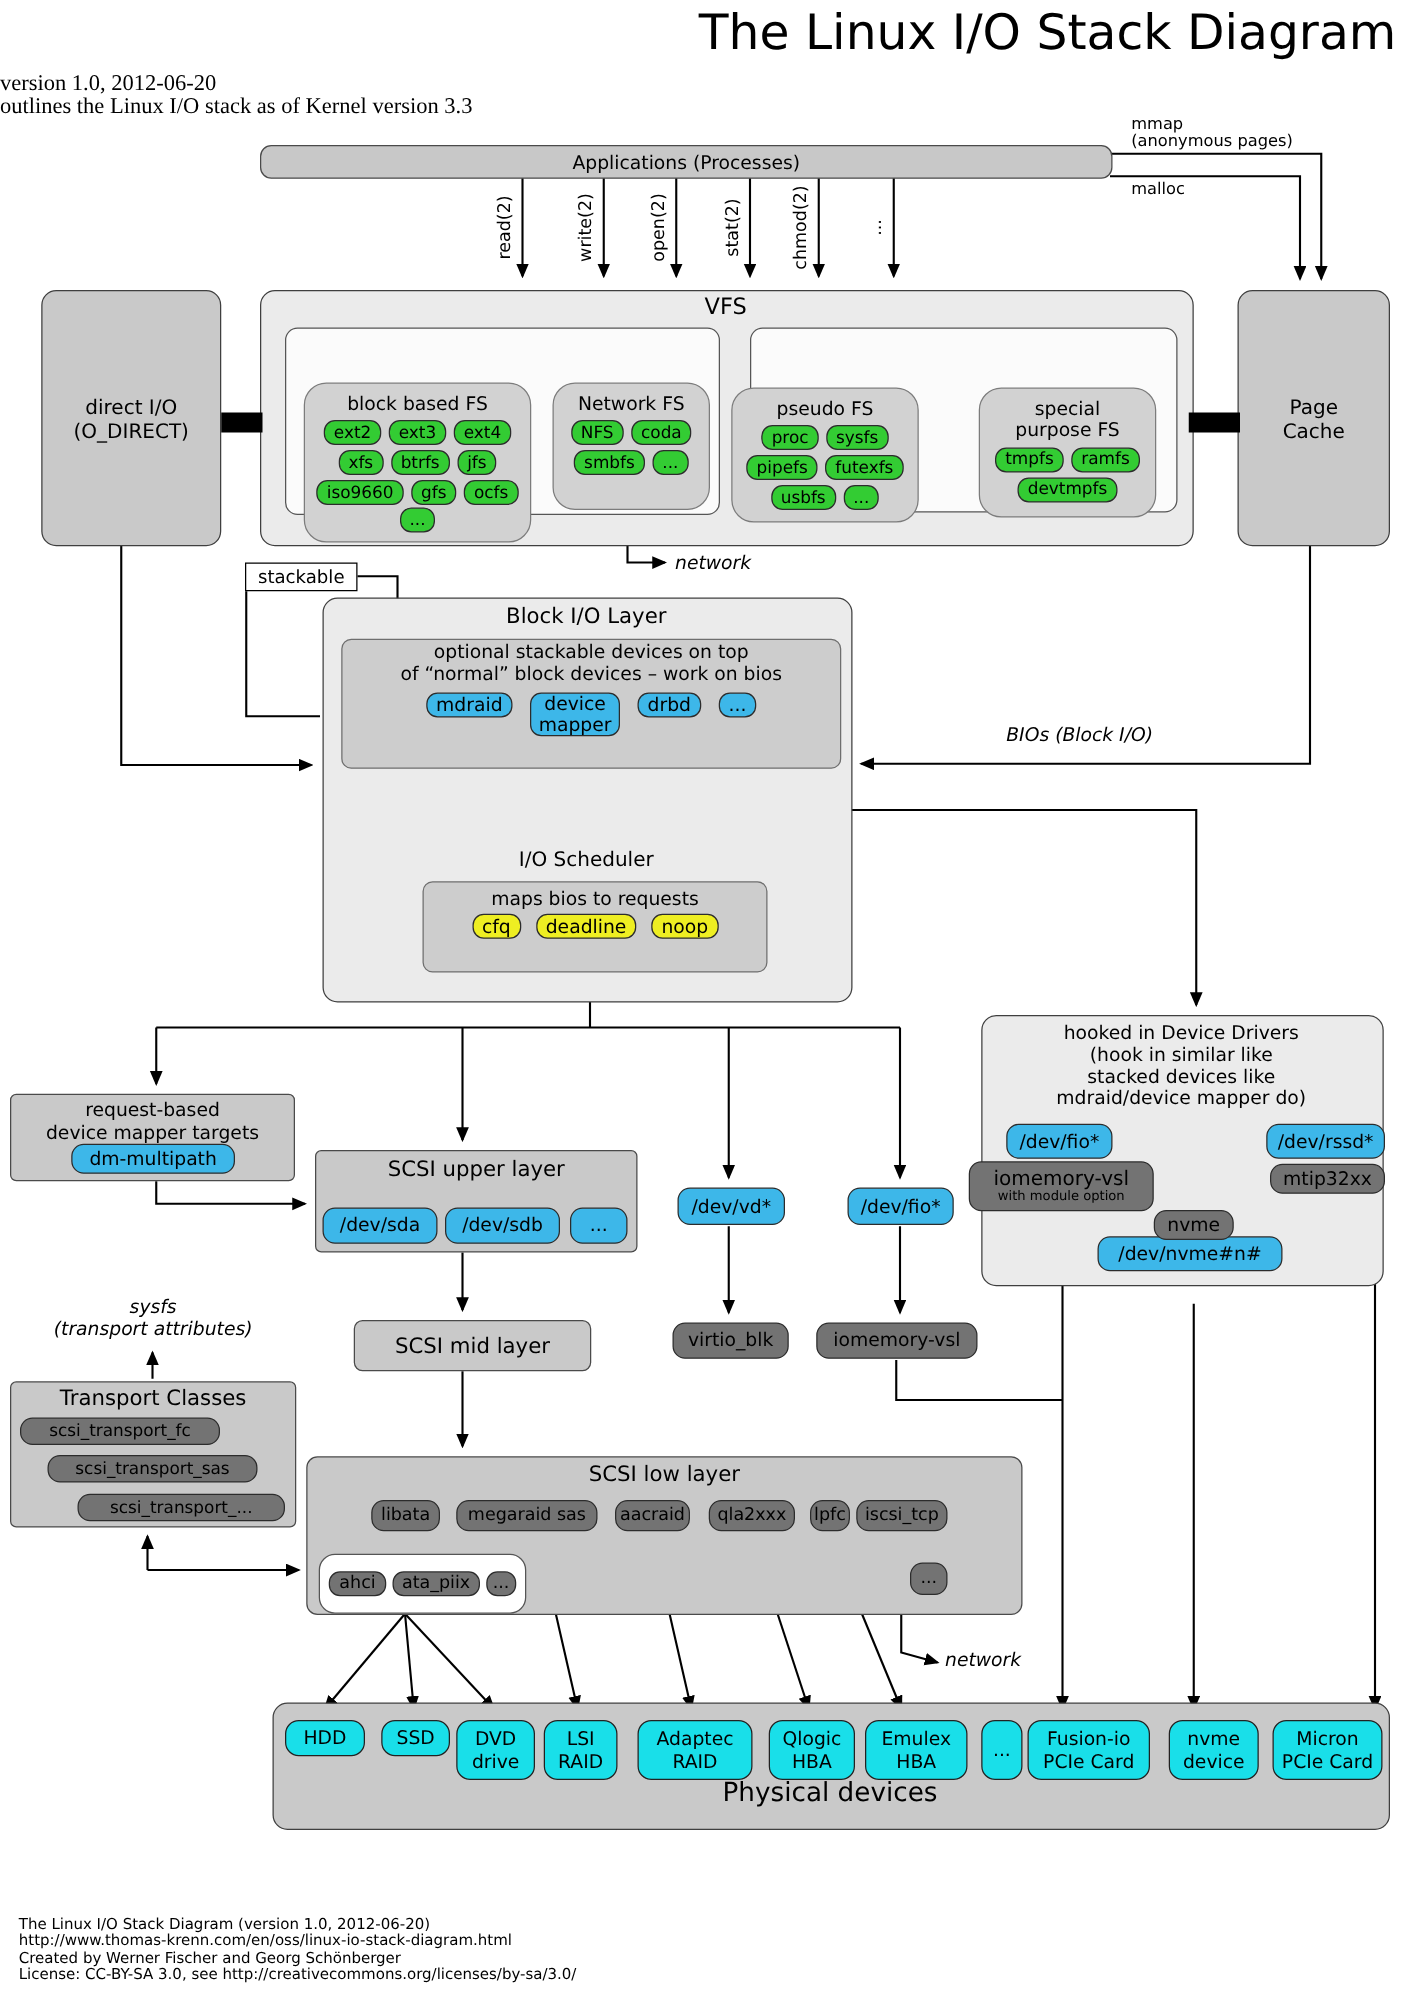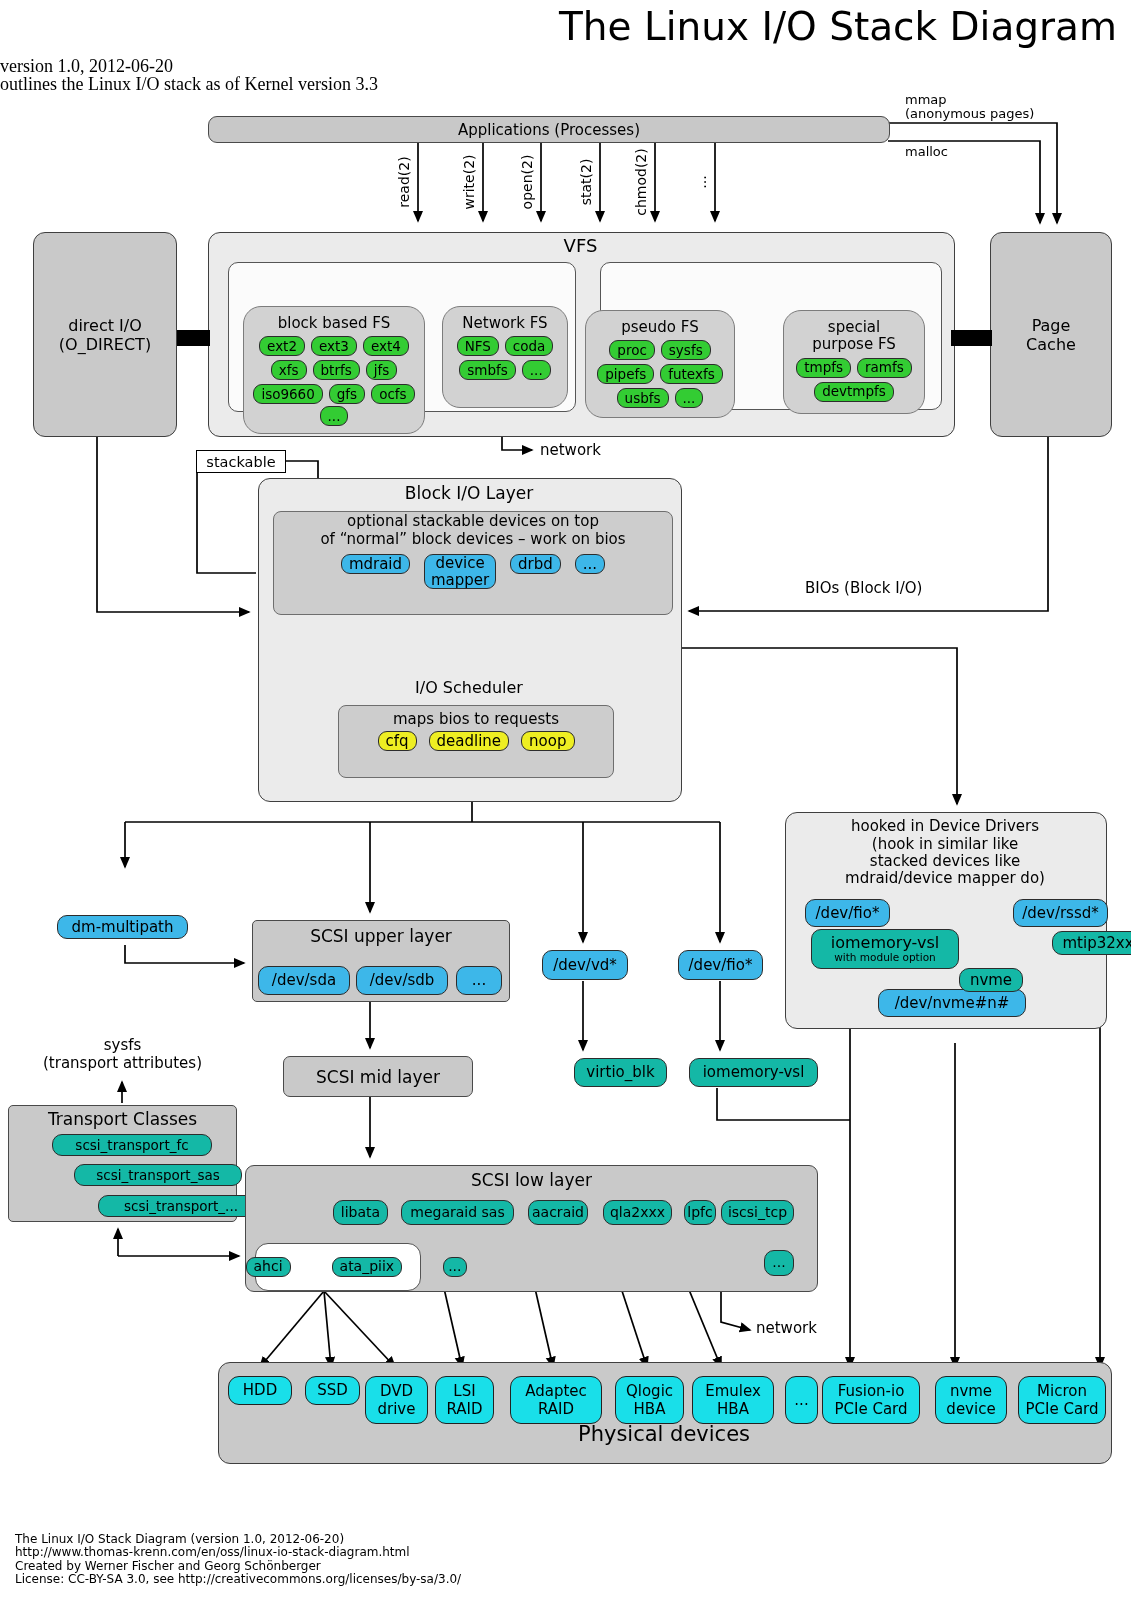--- a/index.html
+++ b/index.html
@@ -1,19 +1,19 @@
 <!DOCTYPE html>
 <html><head>
 <meta charset="utf-8">
 <style>
   html,body{margin:0;padding:0;background:#fff;}
   #canvas{position:relative;width:1131px;height:1600px;background:#fff;
           font-family:"DejaVu Sans",sans-serif;color:#000;overflow:hidden;}
   #arrows{position:absolute;left:0;top:0;pointer-events:none;}
-  .abs{position:absolute;}
+  .abs{position:absolute;font-style:italic;}
   .center{text-align:center;}
   .title{position:absolute;left:0;right:14px;top:4px;text-align:right;font-size:39px;}
   .sub{position:absolute;left:0;right:14px;text-align:left;font-size:18px;font-family:Liberation Serif, serif;}
   .lbl{position:absolute;font-size:13px;line-height:1.1;}
   .bar{position:absolute;left:208px;top:116px;width:680px;height:25px;background:#c8c8c8;
        border:1.5px solid #4a4a4a;border-radius:9px;display:flex;align-items:center;
        justify-content:center;font-size:15px;}
   .syscall{position:absolute;top:174px;width:90px;height:16px;transform:rotate(-90deg);
            text-align:center;font-size:14px;}
   .graybox{position:absolute;background:#c9c9c9;border:1.5px solid #3f3f3f;border-radius:12px;}
@@ -24,21 +24,21 @@
   .fstitle{font-size:15px;line-height:1.15;}
   .prow{display:flex;gap:6px;justify-content:center;margin-top:4px;align-items:flex-start;}
   .pill{border:1.4px solid #2c2c2c;border-radius:9px;padding:0 7px;font-size:13.5px;
         display:flex;align-items:center;justify-content:center;line-height:1.1;min-height:20px;
         text-align:center;box-sizing:border-box;}
   .apill{position:absolute;border:1.4px solid #2c2c2c;display:flex;align-items:center;
          justify-content:center;text-align:center;border-radius:10px;font-size:15px;
          line-height:1.1;box-sizing:border-box;}
   .green{background:#33cc33;}
   .blue{background:#3db7e9;}
-  .orange{background:#14b8a6;margin-left:36px;}
+  .orange{background:#737373;}
   .yellow{background:#eeee22;}
   .innerbox{position:absolute;background:#cdcdcd;border:1.3px solid #6e6e6e;border-radius:8px;
             text-align:center;box-sizing:border-box;}
   .note{font-size:15px;line-height:1.2;}
   .sqbox{position:absolute;background:#c9c9c9;border:1.4px solid #4a4a4a;border-radius:5px;
          text-align:center;box-sizing:border-box;}
   .card{position:absolute;background:#19dfe9;border:1.5px solid #222;border-radius:11px;
         display:flex;align-items:center;justify-content:center;text-align:center;
         font-size:15px;line-height:1.22;}
   .conn{position:absolute;background:#000;}
@@ -225,20 +225,24 @@
     <div class="note" style="margin-top:4px">maps bios to requests</div>
     <div class="prow" style="gap:12px;margin-top:3px">
       <span class="pill yellow" style="font-size:15px">cfq</span>
       <span class="pill yellow" style="font-size:15px">deadline</span>
       <span class="pill yellow" style="font-size:15px">noop</span>
     </div>
   </div>
 
   <div class="abs" style="left:805px;top:579px;font-size:15px">BIOs (Block I/O)</div>
 
+  <div class="sqbox" style="left:8px;top:875px;width:228px;height:70px">
+    <div class="note" style="margin-top:3px">request-based</div>
+    <div class="note">device mapper targets</div>
+  </div>
   <div class="apill blue" style="left:57px;top:915px;width:131px;height:24px">dm-multipath</div>
 
   <div class="sqbox" style="left:252px;top:920px;width:258px;height:82px"></div>
   <div class="boxtitle" style="left:252px;top:926px;width:258px;font-size:17px">SCSI upper layer</div>
   <div class="apill blue" style="left:258px;top:966px;width:92px;height:29px">/dev/sda</div>
   <div class="apill blue" style="left:356px;top:966px;width:92px;height:29px">/dev/sdb</div>
   <div class="apill blue" style="left:456px;top:966px;width:46px;height:29px">...</div>
 
   <div class="apill blue" style="left:542px;top:950px;width:86px;height:30px">/dev/vd*</div>
   <div class="apill blue" style="left:678px;top:950px;width:85px;height:30px">/dev/fio*</div>

